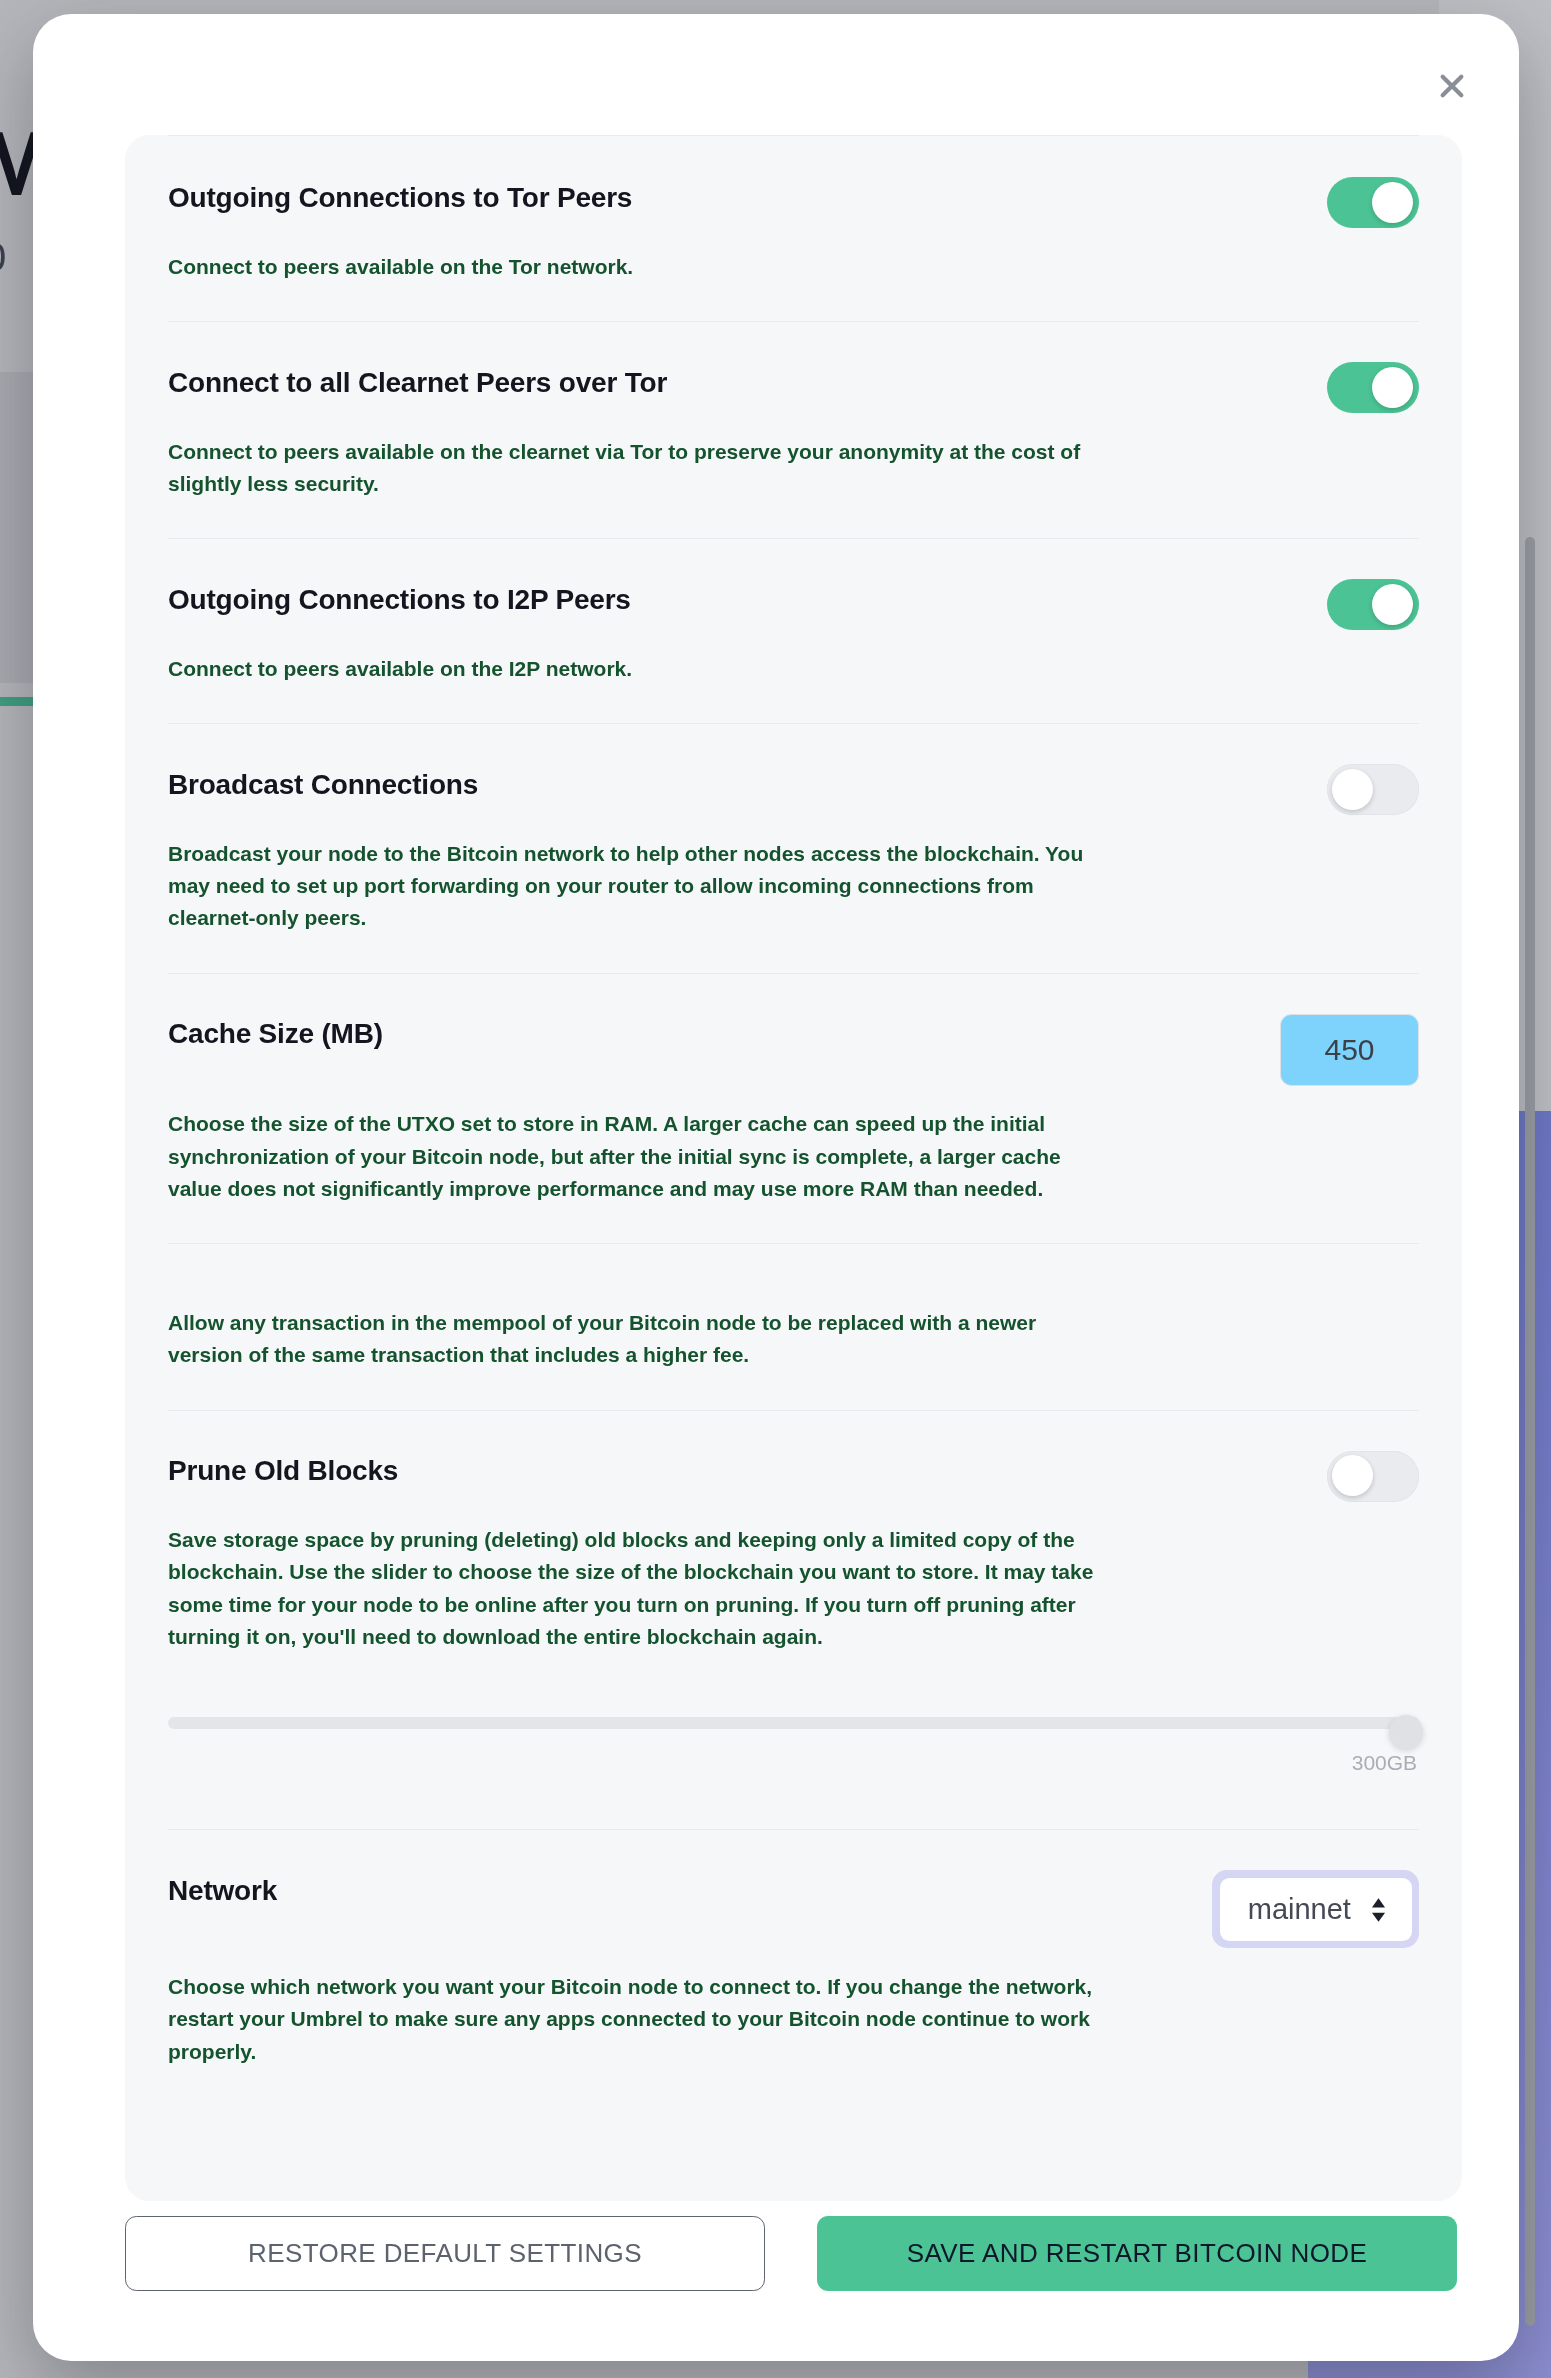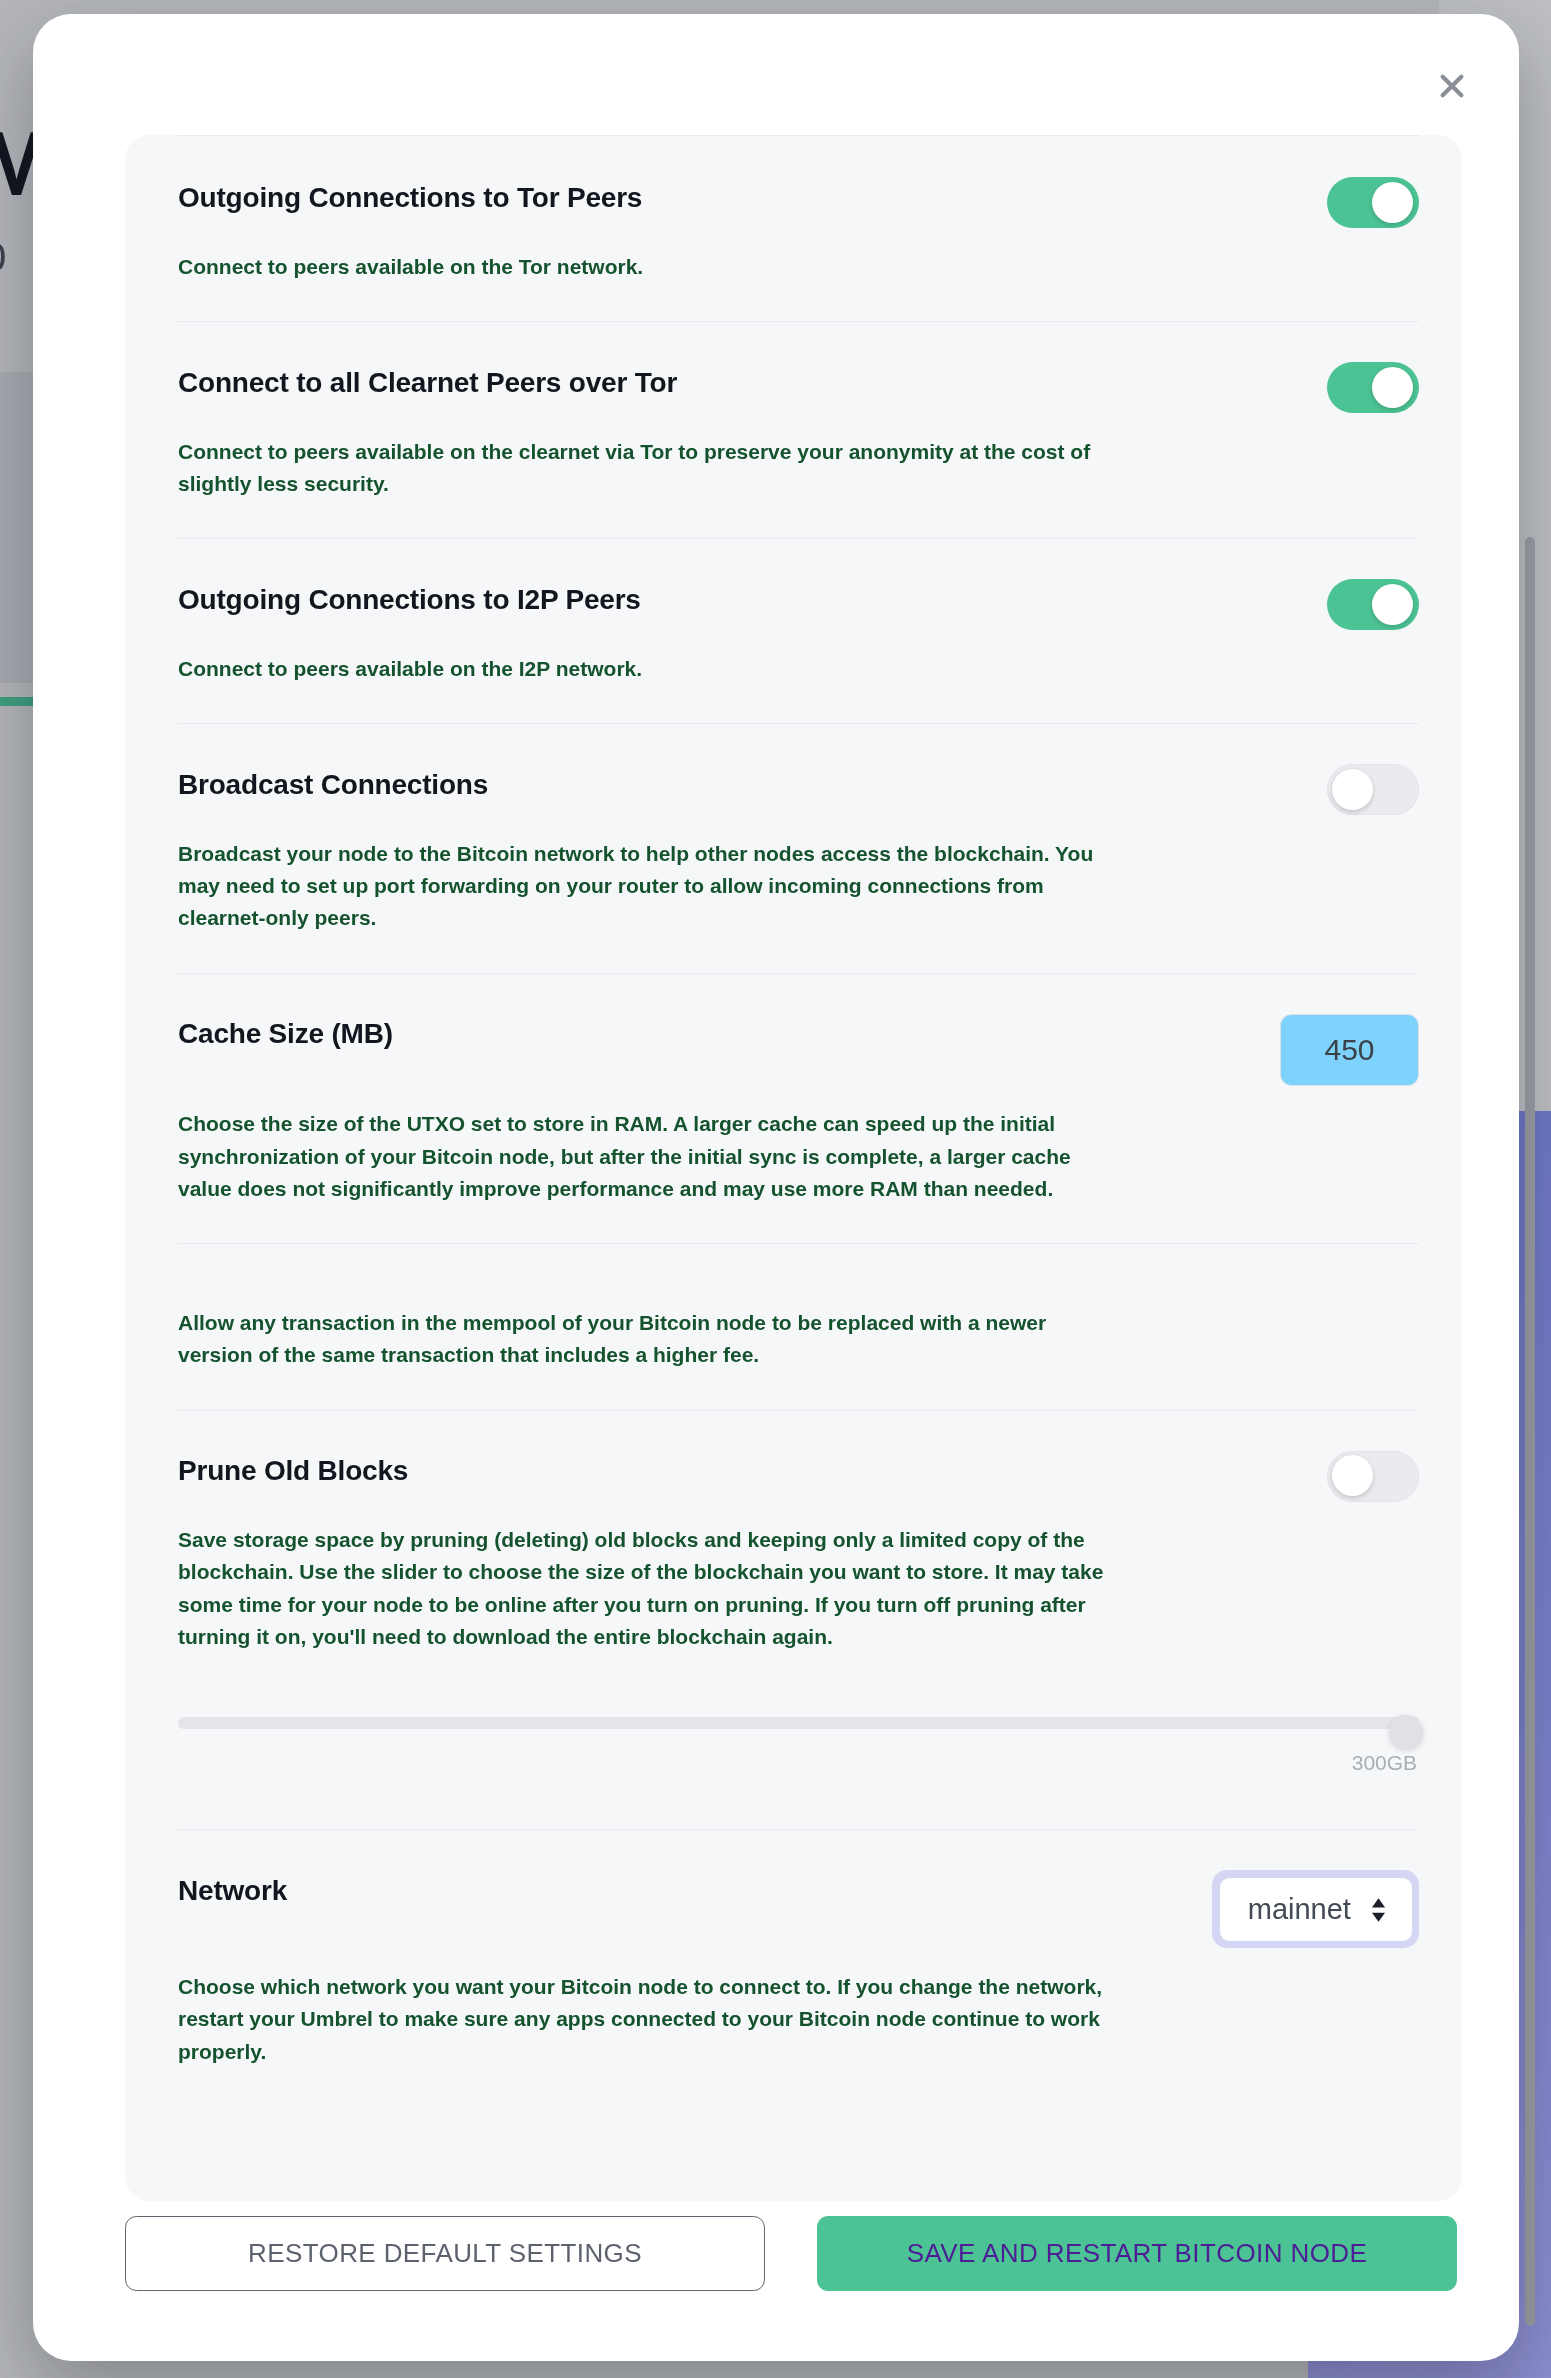--- a/index.html
+++ b/index.html
@@ -136,21 +136,20 @@
     background: #f6f7f9;
     border-radius: 24.5px;
     padding: 0 43px;
     overflow: hidden;
   }
 
   .row {
     position: relative;
     padding: 40px 0 38px 0;
     border-bottom: 1.9px solid #e9eaee;
-    margin-left: 10px;
   }
   .row:first-child { border-top: 1.9px solid #e9eaee; padding-top: 41px; }
   .row.last { border-bottom: none; }
 
   .row-head {
     display: flex;
     align-items: flex-start;
     justify-content: space-between;
     gap: 38px;
   }
@@ -294,21 +293,21 @@
   .btn-outline {
     width: 640px;
     background: #ffffff;
     border: 1.9px solid #5e6470;
     color: #5d636e;
   }
   .btn-primary {
     width: 640px;
     background: #4cc394;
     border: none;
-    color: #4c1d95;
+    color: #0f172a;
   }
 </style>
 </head>
 <body>
 
 <div id="page">
 
   <div class="backdrop-page">
     <div class="bg-grayband"></div>
     <div class="bg-gradient-blob"></div>

